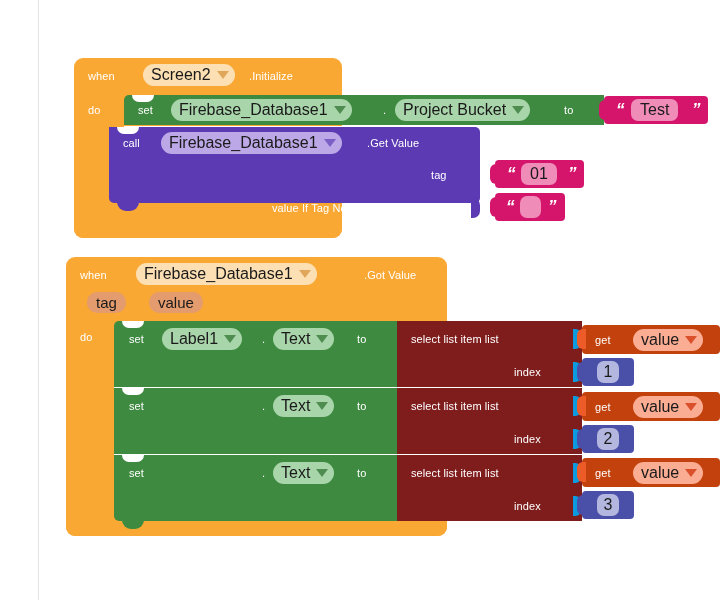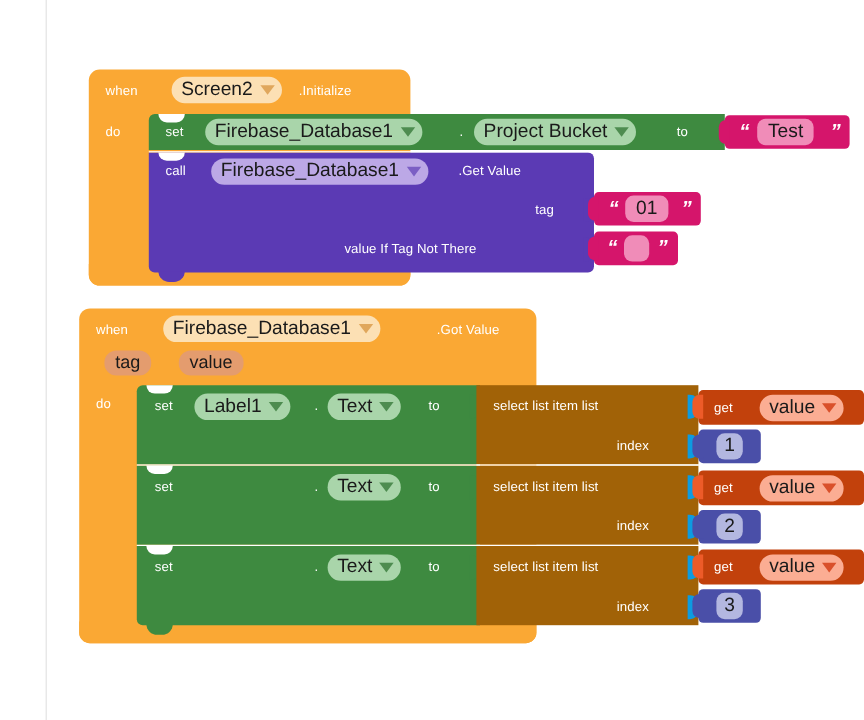--- a/index.html
+++ b/index.html
@@ -36,21 +36,21 @@
     border-radius: 9px;
   }
   .evt .foot {                 
     position: absolute;
     background: #FAA834;
     border-radius: 0 0 9px 9px;
   }
 
   .stmt { background: #3E8A40; }     
   .call { background: #5B3AB4; }     
-  .val  { background: #a16207; }     
+  .val  { background: #7f1d1d; }     
   .txt  { background: #D5156B; }     
   .getv { background: #c2410c; }     
   .num  { background: #4A4FA8; }     
 
   
   .lbl {
     position: absolute;
     color: #ffffff;
     font-size: 11px;
     line-height: 20px;
@@ -209,21 +209,21 @@
 
   <div class="blk txt" style="left:604px; top:96px; width:104px; height:28px; border-radius:4px;">
     <div class="plug" style="left:-5px; top:4px; background:#D5156B;"></div>
     <span class="quote" style="left:12px; top:5px;">“</span>
     <div class="strfield" style="left:27px; top:3px;">
       <span>Test</span>
     </div>
     <span class="quote" style="left:88px; top:5px;">”</span>
   </div>
 
-  <div class="blk call" style="left:124px; top:127px; width:371px; height:100px; border-radius:0 5px 5px 5px;">
+  <div class="blk call" style="left:109px; top:127px; width:371px; height:76px; border-radius:0 5px 5px 5px;">
     <div class="notch-top" style="left:8px; top:0;"></div>
     <div class="notch-bot" style="left:8px; bottom:-8px; background:#5B3AB4;"></div>
     <span class="lbl" style="left:14px; top:6px;">call</span>
     <div class="field f-call" style="left:52px; top:5px;">
       <span class="ftxt">Firebase_Database1</span>
       <span class="caret"></span>
     </div>
     <span class="lbl" style="left:258px; top:6px;">.Get Value</span>
     <span class="lbl" style="left:322px; top:38px;">tag</span>
     <div class="socket" style="left:362px; top:38px; background:#5B3AB4;"></div>

